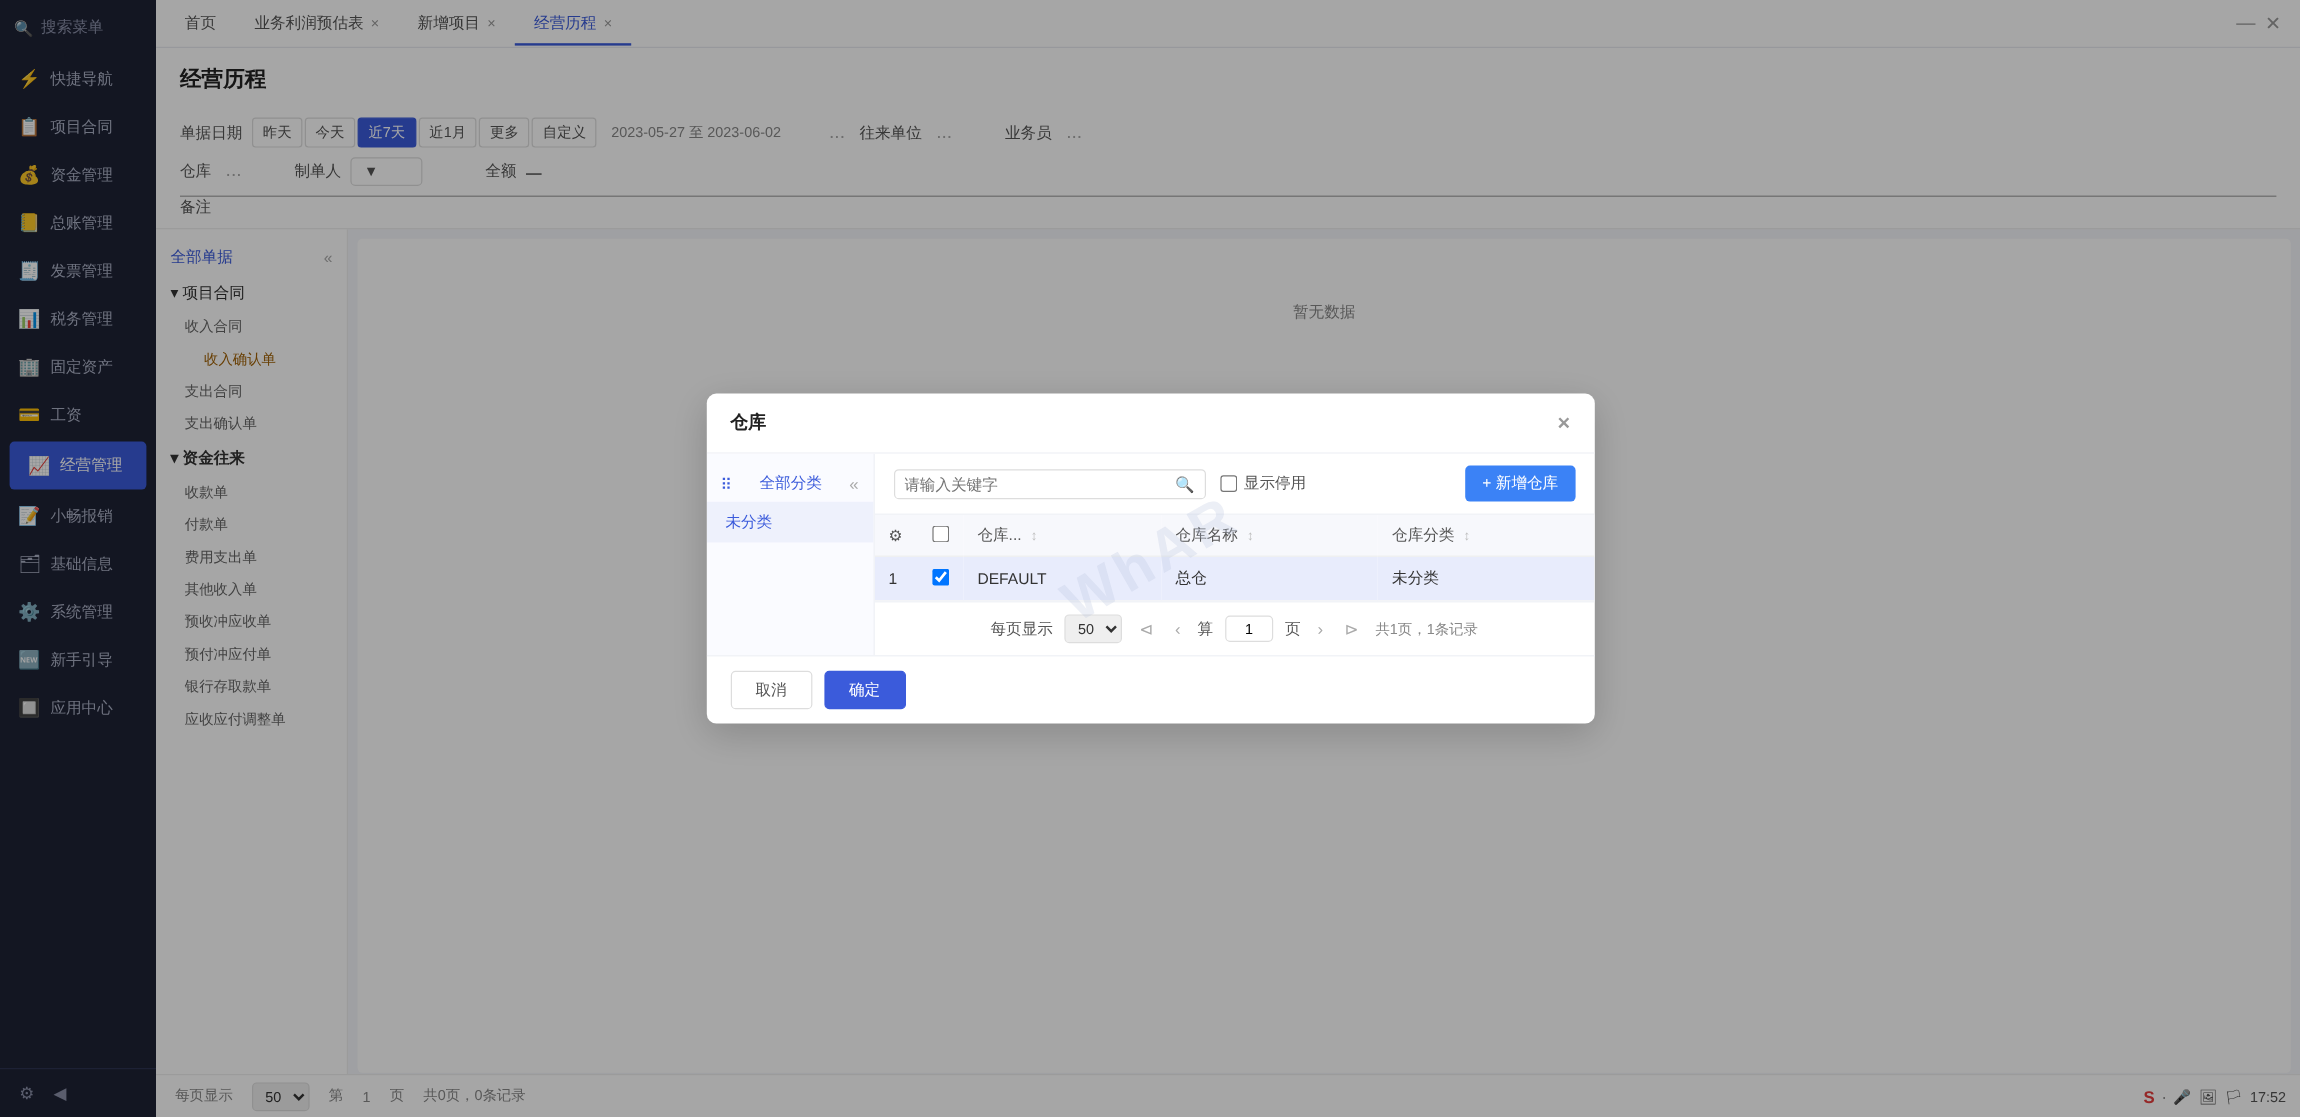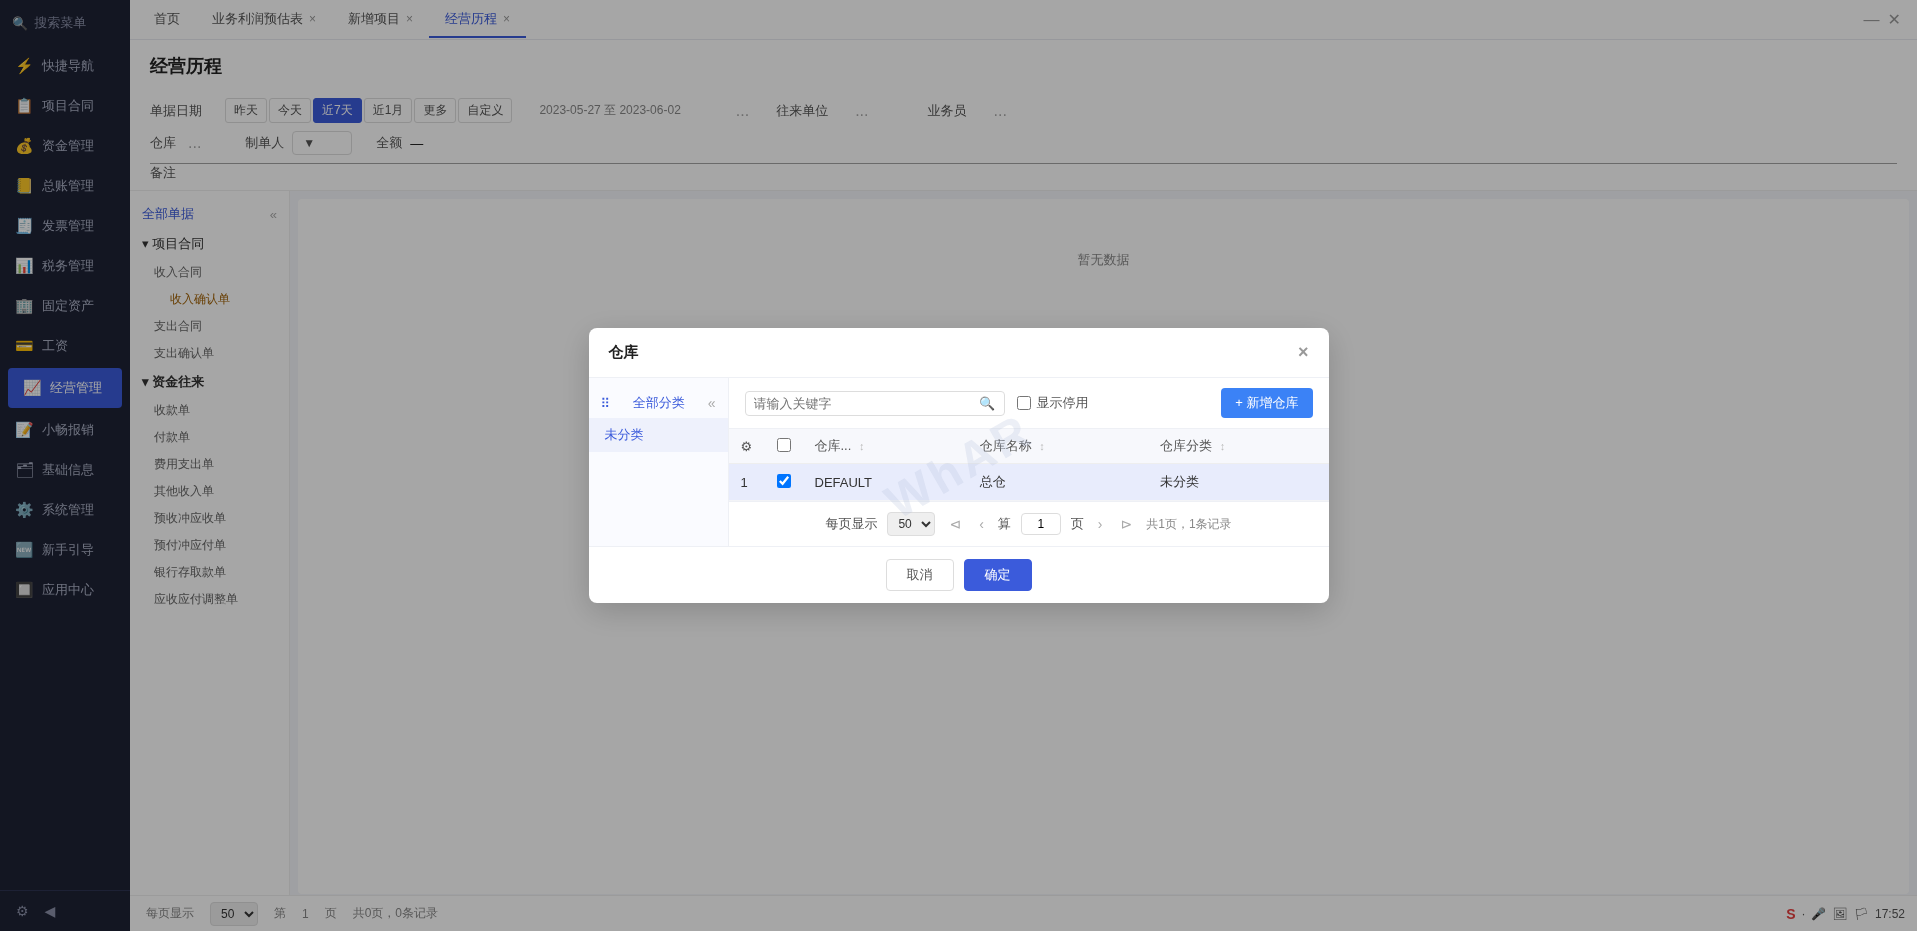--- a/index.html
+++ b/index.html
@@ -153,21 +153,21 @@
     }
     .page-nav-btn { cursor: pointer; color: #aaa; font-size: 14px; padding: 2px 4px; }
     .page-input {
       width: 40px; text-align: center; border: 1px solid #ddd; border-radius: 4px;
       padding: 3px 4px; font-size: 12px;
     }
     .page-info { color: #888; font-size: 12px; }
 
     
     .dialog-footer {
-      display: flex; align-items: center; justify-content: center; gap: 10px;
+      display: flex; align-items: center; justify-content: flex-start; gap: 10px;
       padding: 12px 20px; border-top: 1px solid #eef0f5;
     }
     .btn-cancel { padding: 6px 20px; border: 1px solid #ddd; border-radius: 4px; background: #fff; color: #555; cursor: pointer; font-size: 13px; }
     .btn-confirm { padding: 6px 20px; border: 1px solid #3b5bdb; border-radius: 4px; background: #3b5bdb; color: #fff; cursor: pointer; font-size: 13px; }
     .bottom-bar {
       position: fixed; bottom: 0; left: 130px; right: 0; height: 36px;
       background: #fff; border-top: 1px solid #eee; display: flex; align-items: center;
       padding: 0 16px; font-size: 12px; color: #888; gap: 16px;
     }
 
@@ -283,21 +283,21 @@
       <span style="cursor:pointer;color:#999;font-size:16px;">—</span>
       <span style="cursor:pointer;color:#999;font-size:16px;">✕</span>
     </div>
   </div>
 
   <div class="main-content">
 
     <div class="page-header" style="position:relative;">
       <div class="page-title">经营历程</div>
 
-      <div class="filter-bar" style="padding: 8px 0; gap:23px;">
+      <div class="filter-bar" style="padding: 8px 0; gap:8px;">
         <span class="filter-label">单据日期</span>
         <div class="date-btn-group" id="date-btns">
             <button class="date-btn">昨天</button>
             <button class="date-btn">今天</button>
             <button class="date-btn active">近7天</button>
             <button class="date-btn">近1月</button>
             <button class="date-btn">更多</button>
             <button class="date-btn">自定义</button>
           </div>
         <span class="date-range">2023-05-27 至 2023-06-02</span>
@@ -308,21 +308,21 @@
         <span class="filter-dots">...</span>
       </div>
 
       <div class="filter-bar" style="padding: 0 0 8px; gap:8px;">
         <span class="filter-label">仓库</span>
         <span class="filter-dots">...</span>
         <span class="filter-label" style="margin-left:32px;">制单人</span>
         <div class="filter-select">
           <span>▼</span>
         </div>
-        <span class="filter-label" style="margin-left:16px;">全额</span>
+        <span class="filter-label" style="margin-left:44px;">全额</span>
         <span>—</span>
       </div>
 
       <div class="filter-bar" style="padding: 0 0 8px; gap:8px; border-top:1px solid #a3a3a3;">
         <span class="filter-label">备注</span>
       </div>
     </div>
 
     <div style="display:flex; height:calc(100% - 180px); background:#f5f6fa;">
 

